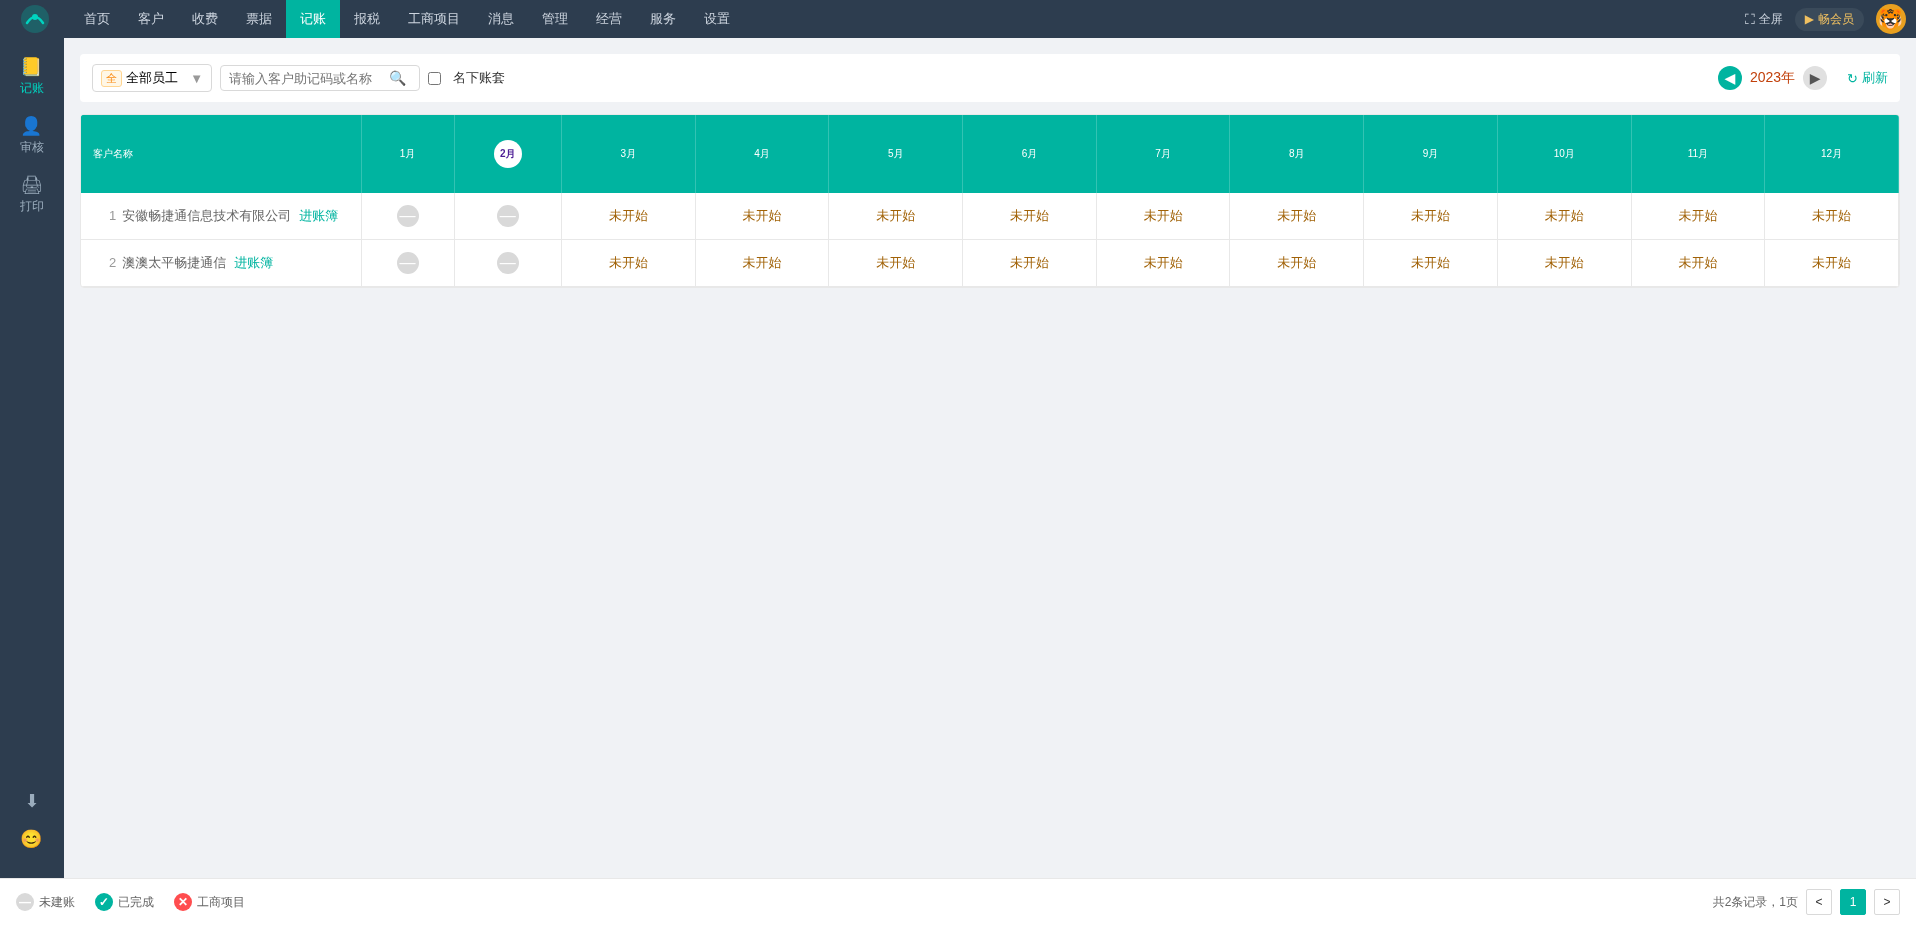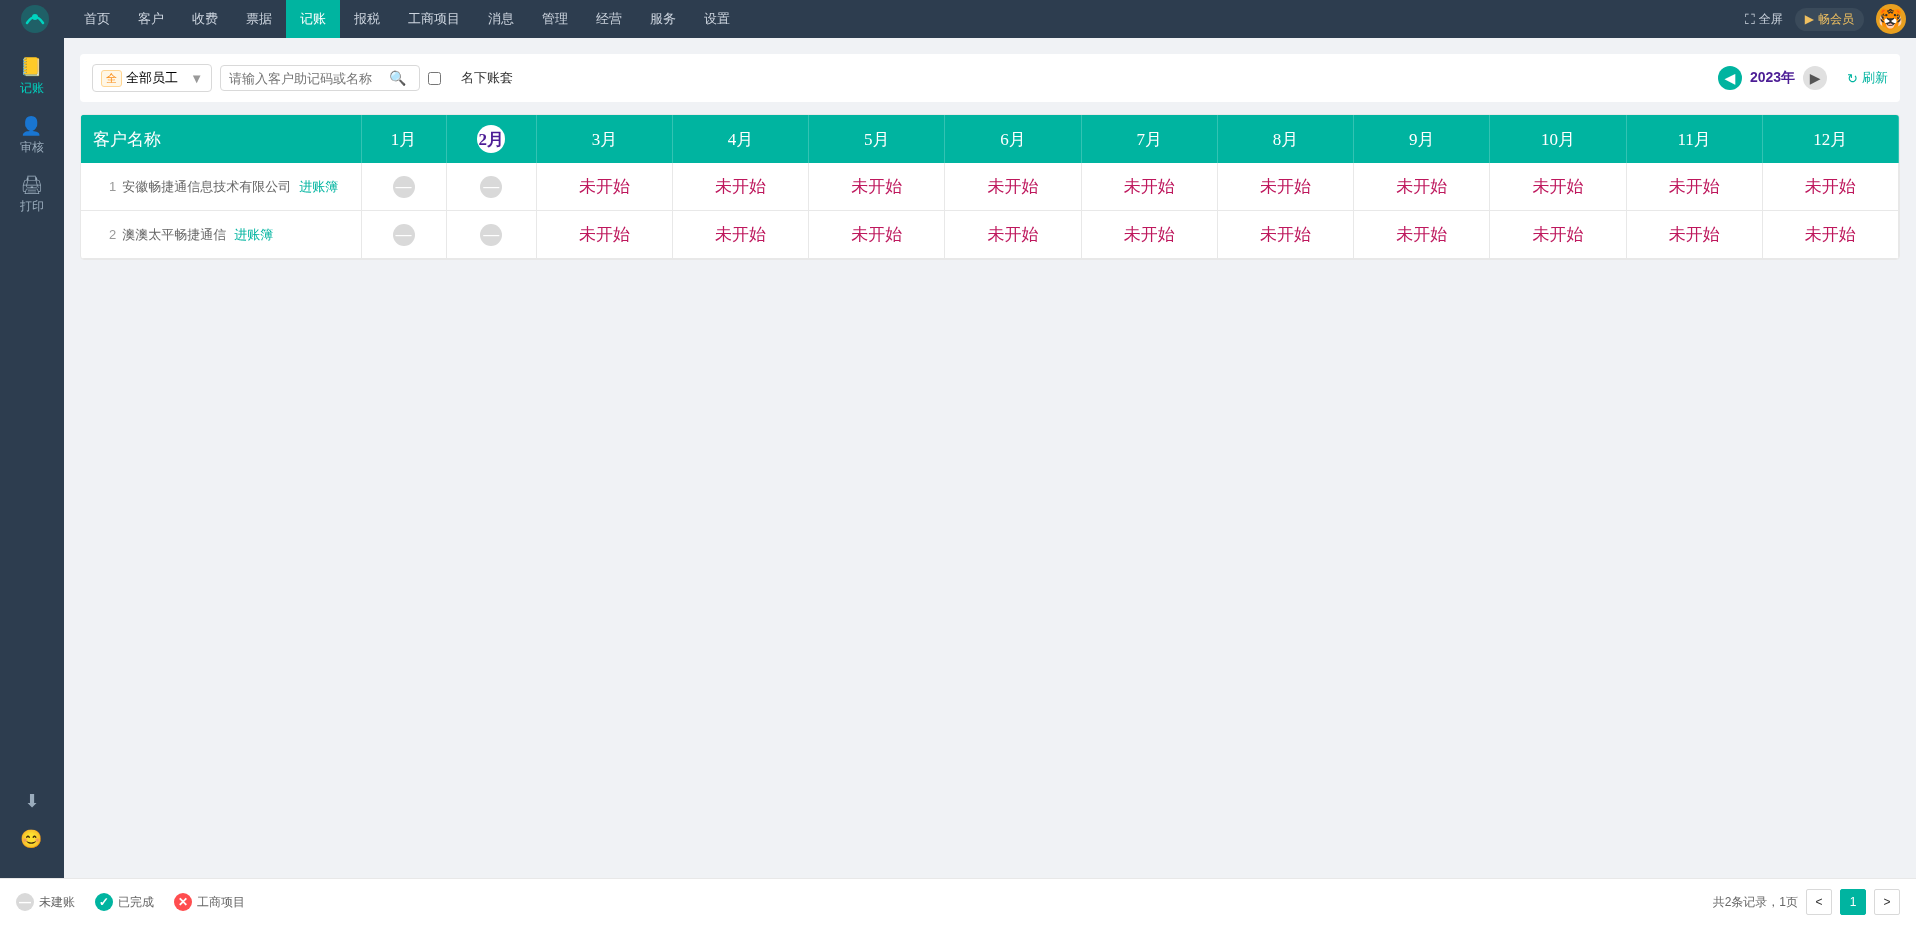--- a/index.html
+++ b/index.html
@@ -180,21 +180,21 @@
       width: 160px;
     }
     .search-icon-btn {
       cursor: pointer;
       color: #999;
       font-size: 14px;
     }
     .checkbox-wrap {
       display: flex;
       align-items: center;
-      gap: 20px;
+      gap: 12px;
       cursor: pointer;
       font-size: 13px;
       color: #333;
     }
     .checkbox-wrap input { cursor: pointer; }
     .year-nav {
       display: flex;
       align-items: center;
       gap: 8px;
       margin-left: auto;
@@ -206,21 +206,21 @@
       border-radius: 50%;
       background: #e0e0e0;
       display: flex;
       align-items: center;
       justify-content: center;
       cursor: pointer;
       color: #555;
       font-size: 14px;
     }
     .year-arrow.teal { background: #00b4a0; color: #fff; }
-    .year-text { font-size: 14px; color: #4c1d95; font-weight: 700; }
+    .year-text { font-size: 14px; color: #c2410c; font-weight: 400; }
     .refresh-btn {
       display: flex;
       align-items: center;
       gap: 4px;
       color: #00b4a0;
       cursor: pointer;
       font-size: 13px;
       margin-left: 12px;
     }
 
@@ -237,27 +237,26 @@
     table {
       width: 100%;
       border-collapse: collapse;
       min-width: 1200px;
     }
     thead tr {
       background: #00b4a0;
       color: #fff;
     }
     thead th {
-      padding: 10px 8px;
+      padding: 25px 8px;
       text-align: center;
       font-weight: 500;
-      font-size: 17px;
+      font-size: 10px;
       white-space: nowrap;
       border-right: 1px solid rgba(255,255,255,0.2);
-      font-family: Liberation Serif, serif;
     }
     thead th:first-child {
       text-align: left;
       width: 280px;
       background: #00b4a0;
       border-right: 1px solid rgba(255,255,255,0.2);
     }
     .month-cell-active {
       display: inline-flex;
       align-items: center;
@@ -287,22 +286,22 @@
     .row-num {
       color: #999;
       margin-right: 6px;
     }
     .link-text {
       color: #00b4a0;
       cursor: pointer;
       margin-left: 8px;
     }
     .not-started {
-      color: #be185d;
-      font-size: 17px;
+      color: #a16207;
+      font-size: 13px;
     }
     .status-dash {
       display: inline-flex;
       align-items: center;
       justify-content: center;
       width: 22px;
       height: 22px;
       border-radius: 50%;
       background: #d9d9d9;
       color: #fff;

